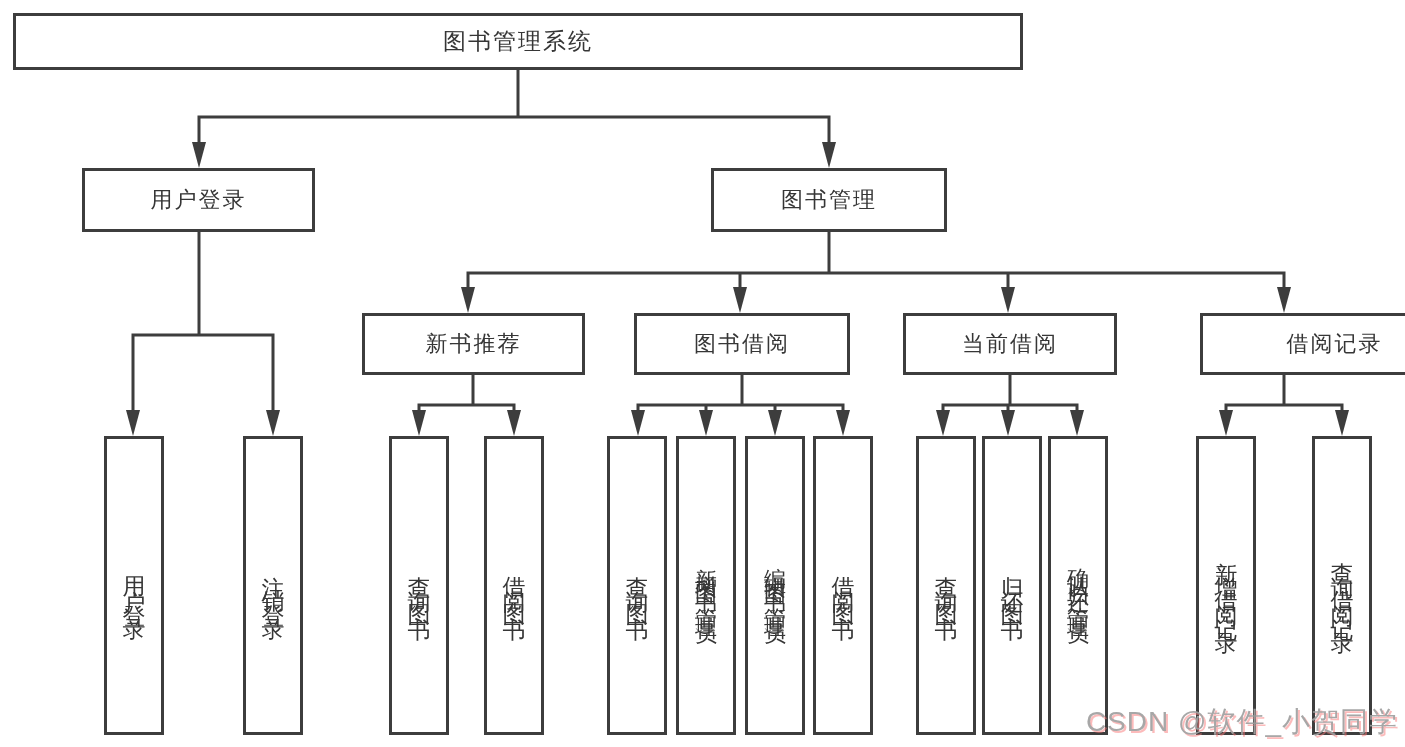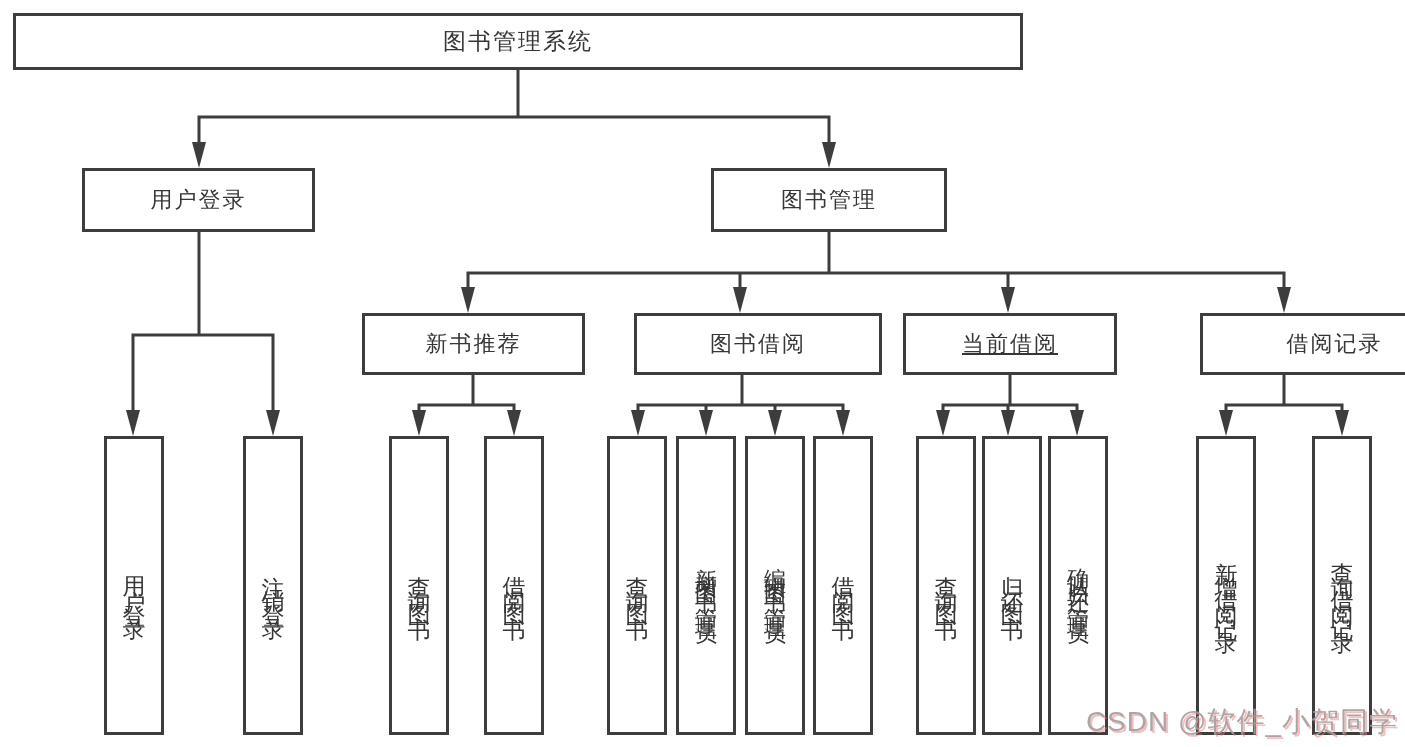--- a/index.html
+++ b/index.html
@@ -22,22 +22,22 @@
     font-size:22px;letter-spacing:2px;color:var(--text);
   }
   
   .n-root{left:13px;top:13px;width:1010px;height:57px;font-size:23px;}
   
   .n-userlogin{left:82px;top:168px;width:233px;height:64px;}
   .n-bookmgmt{left:711px;top:168px;width:236px;height:64px;text-align:right;}
   
   .n-l3{top:313px;height:62px;align-items:center;}
   .n-newbook{left:362px;width:223px;}
-  .n-borrow{left:634px;width:248px;}
-  .n-current{left:903px;width:214px;text-decoration:underline;}
+  .n-borrow{left:634px;width:216px;}
+  .n-current{left:903px;width:214px;}
   .n-record{left:1168px;width:269px;margin-left:32px;}
   
   .vbox{
     position:absolute;top:436px;width:60px;height:299px;background:#fff;
     border:3px solid var(--line);display:flex;align-items:center;justify-content:center;
   }
   .vbox span{
     writing-mode:vertical-rl;text-orientation:mixed;
     font-size:23px;letter-spacing:14px;line-height:1;white-space:nowrap;color:var(--text);
   }

